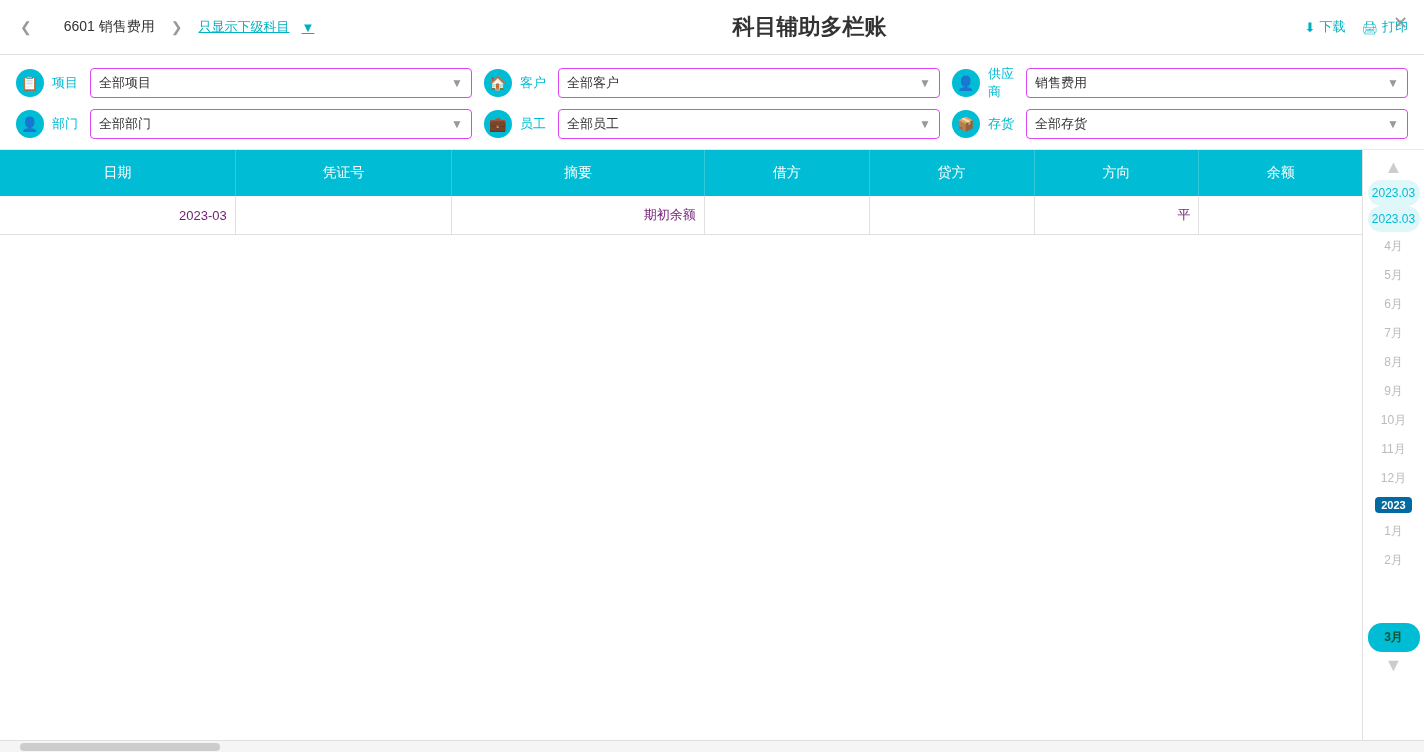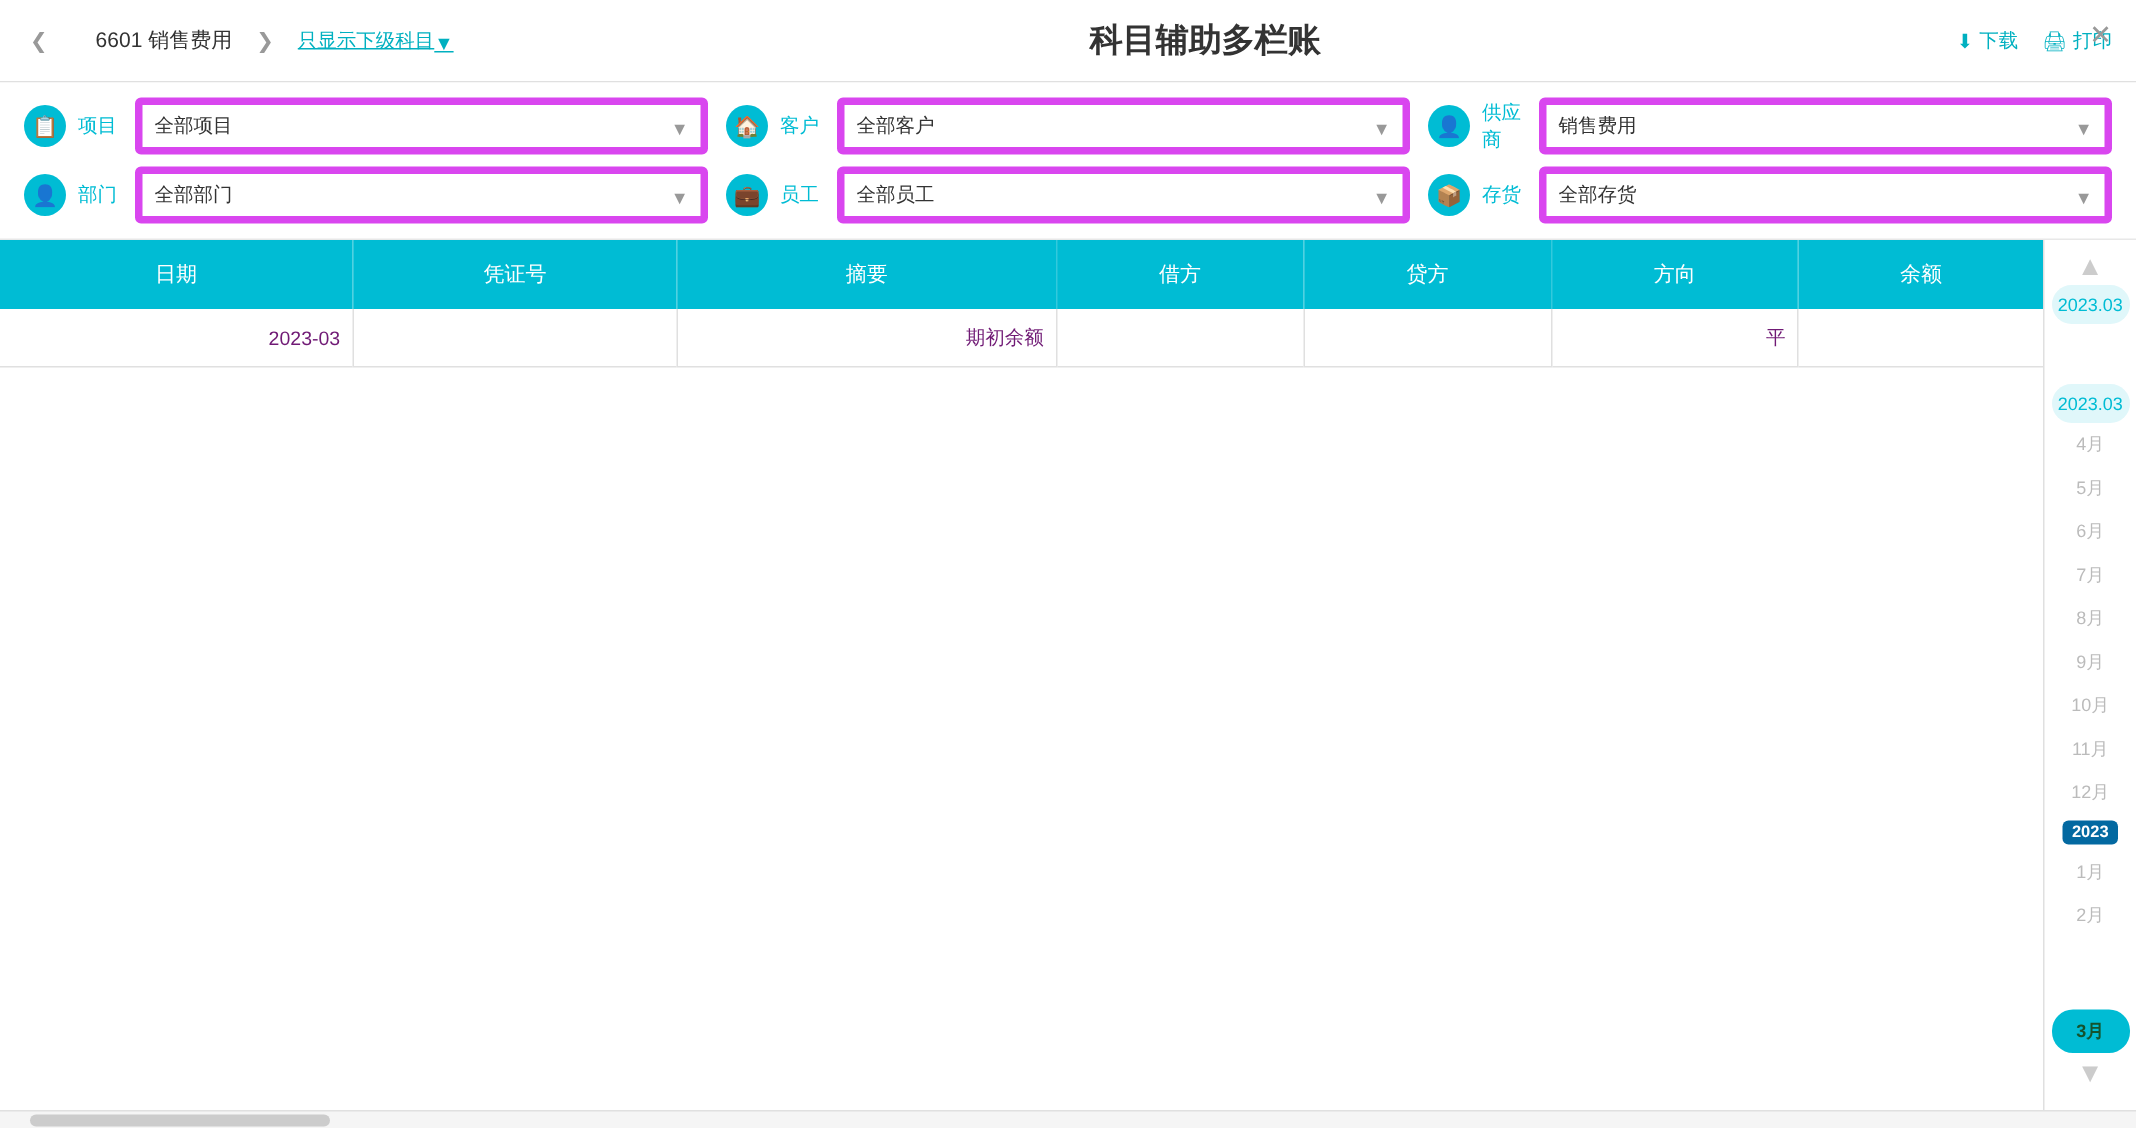--- a/index.html
+++ b/index.html
@@ -4,31 +4,31 @@
   <style>
     * { box-sizing: border-box; margin: 0; padding: 0; }
     body { font-family: "Microsoft YaHei", "PingFang SC", sans-serif; font-size: 13px; background: #f0f0f0; }
     
     .window { width: 1424px; height: 752px; background: #fff; position: relative; overflow: hidden; display: flex; flex-direction: column; }
     
     
     .header { display: flex; align-items: center; padding: 12px 16px; border-bottom: 1px solid #e0e0e0; background: #fff; gap: 12px; }
     .nav-btn { background: none; border: none; color: #999; cursor: pointer; font-size: 14px; padding: 2px 4px; }
     .account-code { font-size: 14px; color: #333; font-weight: 500; margin-left: 16px; }
-    .show-sub-btn { color: #00b0c0; text-decoration: underline; cursor: pointer; display: flex; align-items: flex-end; gap: 0; border: none; background: none; font-size: 13px; }
+    .show-sub-btn { color: #00b0c0; text-decoration: underline; cursor: pointer; display: flex; align-items: center; gap: 12px; border: none; background: none; font-size: 13px; }
     .page-title { flex: 1; text-align: center; font-size: 22px; font-weight: bold; color: #333; }
     .header-actions { display: flex; gap: 16px; align-items: center; }
     .action-btn { display: flex; align-items: center; gap: 4px; color: #00b0c0; border: none; background: none; cursor: pointer; font-size: 13px; }
     
     
     .close-btn { position: absolute; top: 12px; right: 16px; background: none; border: none; font-size: 18px; color: #999; cursor: pointer; }
     .filter-row { display: flex; align-items: center; gap: 8px; }
     .filter-icon { width: 28px; height: 28px; border-radius: 50%; background: #00bcd4; display: flex; align-items: center; justify-content: center; color: #fff; font-size: 14px; flex-shrink: 0; }
     .filter-label { color: #00bcd4; font-size: 13px; width: 30px; flex-shrink: 0; }
-    .filter-select { flex: 1; border: 5px solid #d946ef; border-radius: 4px; padding: 5px 8px; font-size: 13px; color: #333; background: #fff; display: flex; align-items: flex-end; justify-content: space-between; cursor: pointer; }
+    .filter-select { flex: 1; border: 1px solid #d946ef; border-radius: 4px; padding: 5px 8px; font-size: 13px; color: #333; background: #fff; display: flex; align-items: center; justify-content: space-between; cursor: pointer; }
     .filter-select-arrow { color: #999; font-size: 12px; }
     
     
     .table-wrapper { flex: 1; display: flex; overflow: hidden; }
     .table-container { flex: 1; overflow: auto; }
     .data-table { width: 100%; border-collapse: collapse; }
     .data-table thead tr { background: #00bcd4; }
     .data-table thead th { color: #fff; padding: 14px 8px; text-align: center; font-weight: normal; font-size: 14px; border-right: 1px solid rgba(255,255,255,0.2); }
     .data-table thead th:last-child { border-right: none; }
     .data-table tbody tr { border-bottom: 1px solid #e0e0e0; }
@@ -38,21 +38,21 @@
     
     .h-scroll { height: 12px; background: #f5f5f5; border-top: 1px solid #e0e0e0; overflow: hidden; display: flex; align-items: center; }
     .h-scroll-thumb { width: 200px; height: 8px; background: #ccc; border-radius: 4px; margin-left: 20px; }
     
     
     .side-timeline { width: 62px; background: #fff; border-left: 1px solid #e0e0e0; display: flex; flex-direction: column; align-items: center; overflow-y: auto; padding: 4px 0; flex-shrink: 0; }
     .timeline-nav-btn { background: none; border: none; cursor: pointer; color: #ccc; font-size: 18px; padding: 4px; line-height: 1; }
     .timeline-item { width: 52px; text-align: center; padding: 6px 4px; font-size: 12px; color: #bbb; cursor: pointer; }
     .timeline-item.active-period { background: #00bcd4; color: #14532d; border-radius: 14px; font-weight: bold; margin-top: 48px; }
     .timeline-item.selected-period { background: #e0f7fa; color: #00bcd4; border-radius: 14px; }
-    .timeline-section { width: 100%; display: flex; flex-direction: column; align-items: center; gap: 40px; }
+    .timeline-section { width: 100%; display: flex; flex-direction: column; align-items: center; }
   </style>
 </head>
 <body>
 
 <div class="window">
 
   <div class="header">
     <button class="nav-btn">❮</button>
     <span class="account-code">
       <span>6601</span>&nbsp;<span>销售费用</span>

